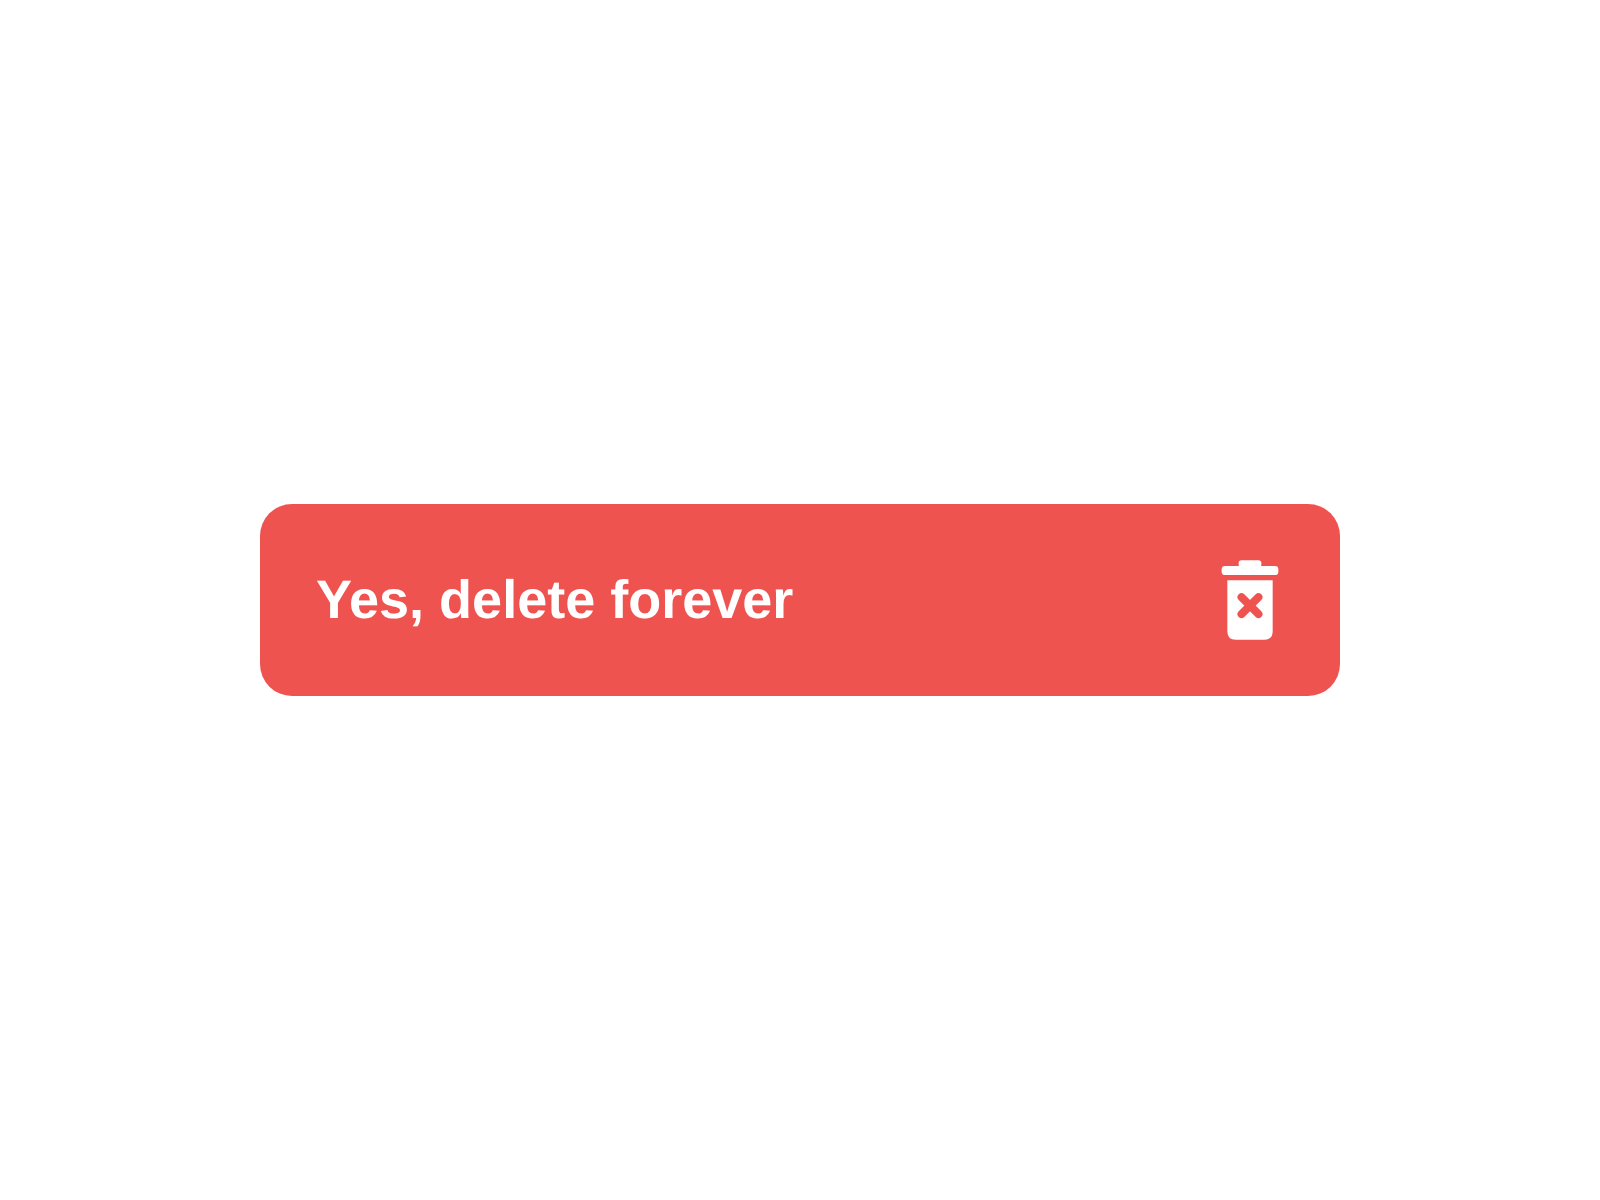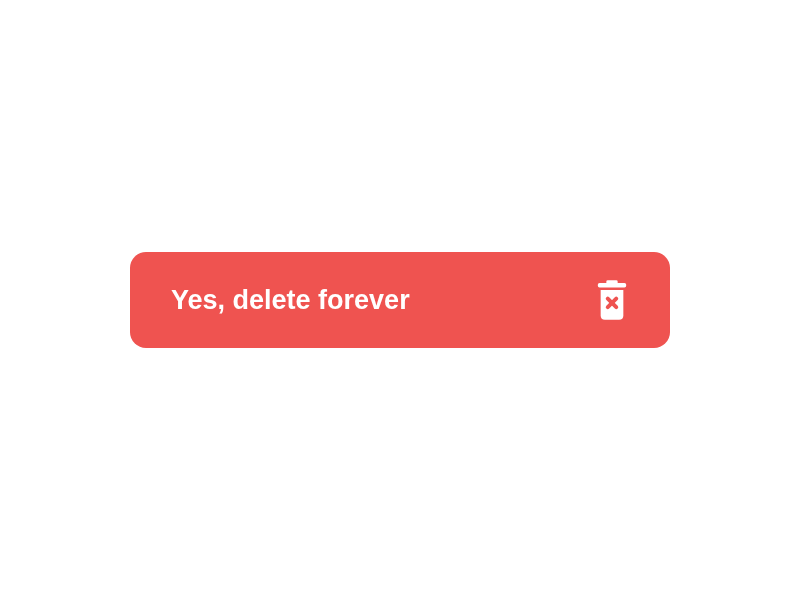--- a/index.html
+++ b/index.html
@@ -17,21 +17,21 @@
       background: #ffffff;
     }
     .delete-button {
       display: flex;
       align-items: center;
       justify-content: space-between;
       background-color: #ef5350;
       color: #ffffff;
       border: none;
       border-radius: 16px;
-      padding: 28px 41px;
+      padding: 28px 28px;
       width: 540px;
       cursor: pointer;
       font-size: 27px;
       font-weight: 600;
       text-align: left;
     }
     .delete-button .label {
       flex: 1;
     }
     .delete-button .icon {

